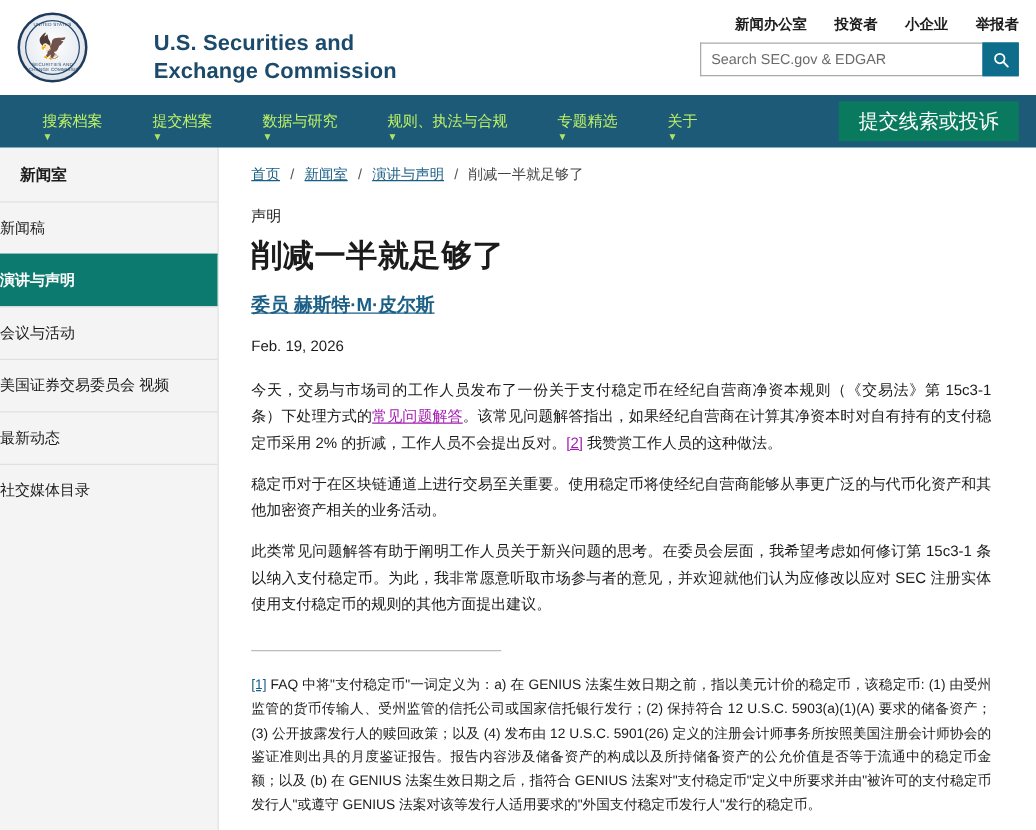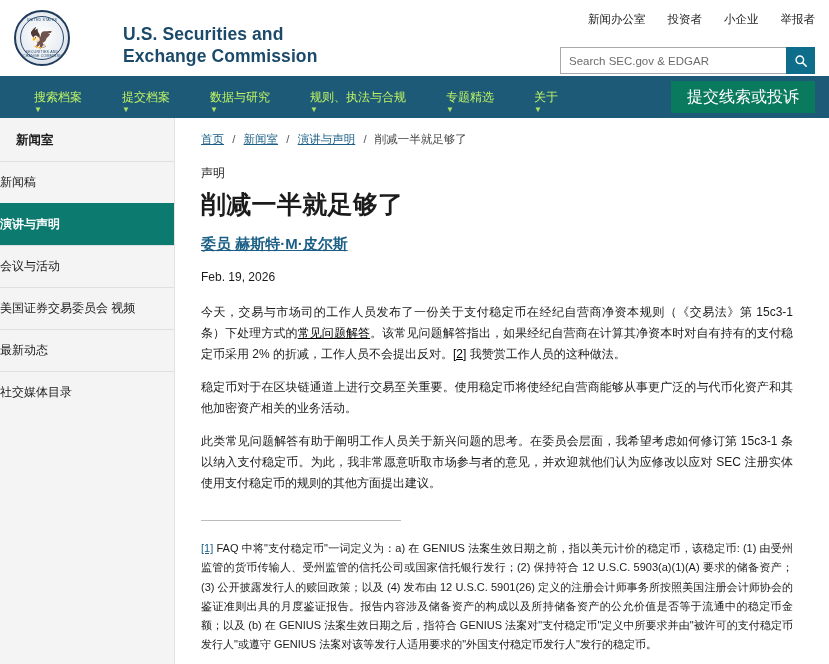--- a/index.html
+++ b/index.html
@@ -19,21 +19,21 @@
     position: relative;
   }
   .util-links {
     position: absolute;
     top: 12px; right: 14px;
     display: flex;
     gap: 22px;
     font-size: 11.5px;
     color: #1b1b1b;
   }
-  .util-links a { color: #1b1b1b; text-decoration: none; }
+  .util-links a { color: #1b1b1b; text-decoration: none; font-weight: bold; }
 
   .seal {
     position: absolute;
     left: 14px; top: 10px;
     width: 56px; height: 56px;
     border-radius: 50%;
     background: radial-gradient(circle at 50% 45%, #ffffff 0%, #e9edf2 55%, #c9d3dd 100%);
     border: 2px solid #1f3b5c;
     overflow: hidden;
   }
@@ -71,21 +71,20 @@
     letter-spacing: .1px;
     margin-left: 41px;
   }
 
   .searchwrap {
     position: absolute;
     right: 14px; top: 34px;
     display: flex;
     align-items: stretch;
     height: 28px;
-    margin-top: 13px;
   }
   .searchwrap input {
     width: 226px;
     height: 27px;
     border: 1px solid #a9a9a9;
     border-right: none;
     padding: 0 8px;
     font-size: 11.5px;
     color: #333;
     border-radius: 0;
@@ -219,21 +218,21 @@
     color: #1b1b1b;
     margin-bottom: 18px;
   }
   .para {
     font-size: 12px;
     color: #1b1b1b;
     line-height: 1.75;
     margin-bottom: 12px;
     text-align: justify;
   }
-  .para a, .fn a { color: #000000; text-decoration: underline; }
+  .para a, .fn a { color: #a21caf; text-decoration: underline; }
   .divider {
     width: 200px;
     height: 1px;
     background: #bcbcbc;
     margin: 26px 0 18px 0;
   }
   .fn {
     font-size: 11px;
     color: #1b1b1b;
     line-height: 1.75;

